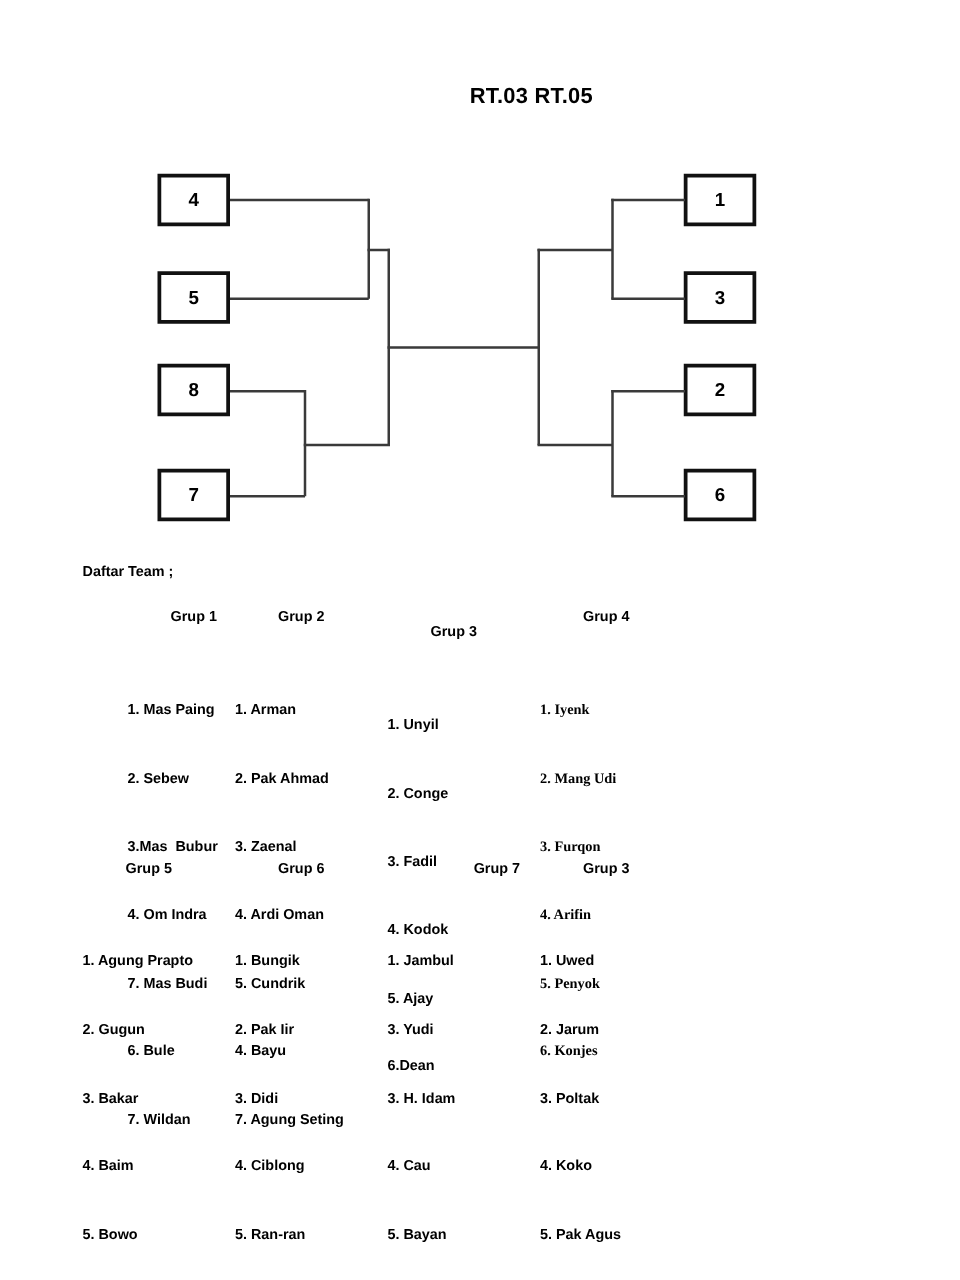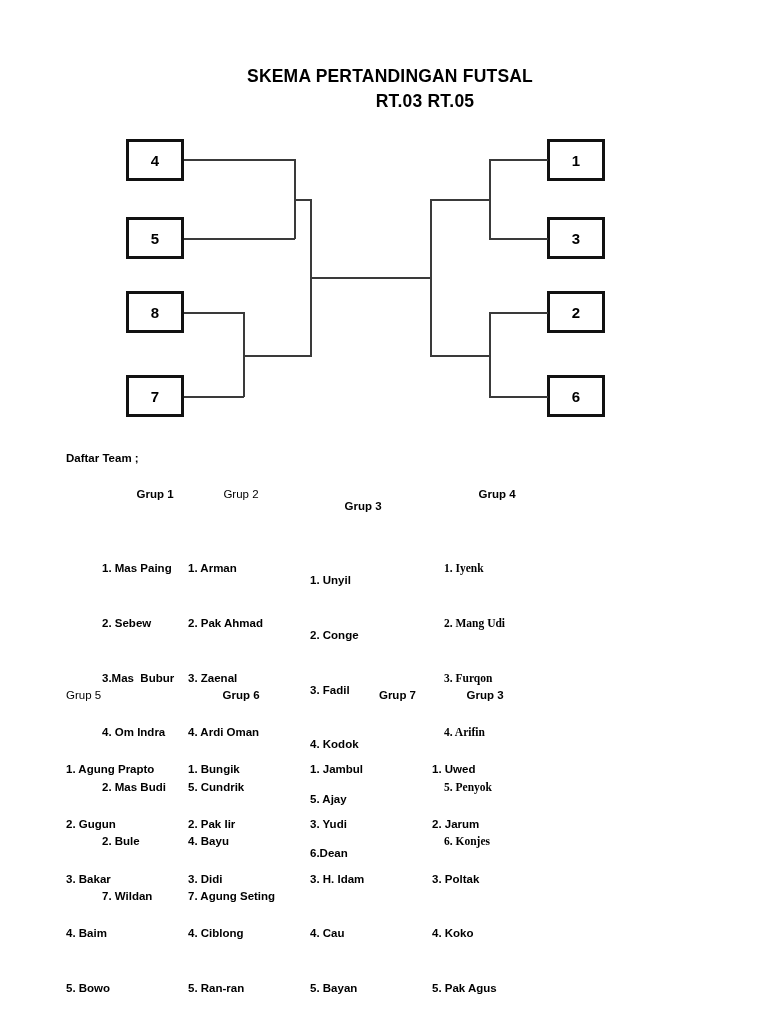--- a/index.html
+++ b/index.html
@@ -65,21 +65,20 @@
     position: absolute;
     background: #3a3a3a;
   }
   .ln-h { height: 1.6px; }
   .ln-v { width: 1.6px; }
 </style>
 </head>
 <body>
 
 <div class="title-block">
-  <div class="title-line1">SKEMA PERTANDINGAN FUTSAL</div>
   <div class="title-line2">RT.03  RT.05</div>
 </div>
 
 <div class="bracket">
 
   <div class="seed-box" style="left:126px; top:139px;">4</div>
   <div class="seed-box" style="left:126px; top:217px;">5</div>
   <div class="seed-box" style="left:126px; top:291px;">8</div>
   <div class="seed-box" style="left:126px; top:375px;">7</div>
 
@@ -120,28 +119,28 @@
 
 <div style="position:absolute; left:66px; top:488px; width:640px;">
 
   <div style="position:absolute; left:0px; top:0px; width:122px;margin-left:36px;">
     <div style="text-align:center; font-size:11.5px; font-weight:bold; padding-right:16px;">Grup 1</div>
     <div style="margin-top:23px; font-size:11.5px; line-height:18.2px; font-weight:bold; white-space:pre;">
       <div>1. Mas Paing</div>
       <div>2. Sebew</div>
       <div>3.Mas  Bubur</div>
       <div>4. Om Indra</div>
-      <div>2. Mas Budi</div>
-      <div>2. Bule</div>
+      <div>7. Mas Budi</div>
+      <div>6. Bule</div>
       <div>7. Wildan</div>
     </div>
   </div>
 
   <div style="position:absolute; left:122px; top:0px; width:122px;">
-    <div style="text-align:center; font-size:11.5px; font-weight:normal; padding-right:16px;">Grup 2</div>
+    <div style="text-align:center; font-size:11.5px; font-weight:bold; padding-right:16px;">Grup 2</div>
     <div style="margin-top:23px; font-size:11.5px; line-height:18.2px; font-weight:bold; white-space:pre;">
       <div>1. Arman</div>
       <div>2. Pak Ahmad</div>
       <div>3. Zaenal</div>
       <div>4. Ardi Oman</div>
       <div>5. Cundrik</div>
       <div>4. Bayu</div>
       <div>7. Agung Seting</div>
     </div>
   </div>
@@ -151,38 +150,38 @@
     <div style="margin-top:23px; font-size:11.5px; line-height:18.2px; font-weight:bold; white-space:pre;">
       <div>1. Unyil</div>
       <div>2. Conge</div>
       <div>3. Fadil</div>
       <div>4. Kodok</div>
       <div>5. Ajay</div>
       <div>6.Dean</div>
     </div>
   </div>
 
-  <div style="position:absolute; left:378px; top:0px; width:122px;">
+  <div style="position:absolute; left:366px; top:0px; width:122px;">
     <div style="text-align:center; font-size:11.5px; font-weight:bold; padding-right:16px;">Grup 4</div>
     <div style="margin-top:23px; font-size:11.5px; line-height:18.2px; font-weight:bold; white-space:pre;font-family:Liberation Serif, serif;">
       <div>1. Iyenk</div>
       <div>2. Mang Udi</div>
       <div>3. Furqon</div>
       <div>4. Arifin</div>
       <div>5. Penyok</div>
       <div>6. Konjes</div>
     </div>
   </div>
 
 </div>
 
 <div style="position:absolute; left:66px; top:689px; width:640px;">
 
   <div style="position:absolute; left:0px; top:0px; width:122px;">
-    <div style="text-align:left; font-size:11.5px; font-weight:normal; padding-right:16px;">Grup 5</div>
+    <div style="text-align:center; font-size:11.5px; font-weight:bold; padding-right:16px;">Grup 5</div>
     <div style="margin-top:23px; font-size:11.5px; line-height:18.2px; font-weight:bold; white-space:pre;">
       <div>1. Agung Prapto</div>
       <div>2. Gugun</div>
       <div>3. Bakar</div>
       <div>4. Baim</div>
       <div>5. Bowo</div>
       
     </div>
   </div>
 

